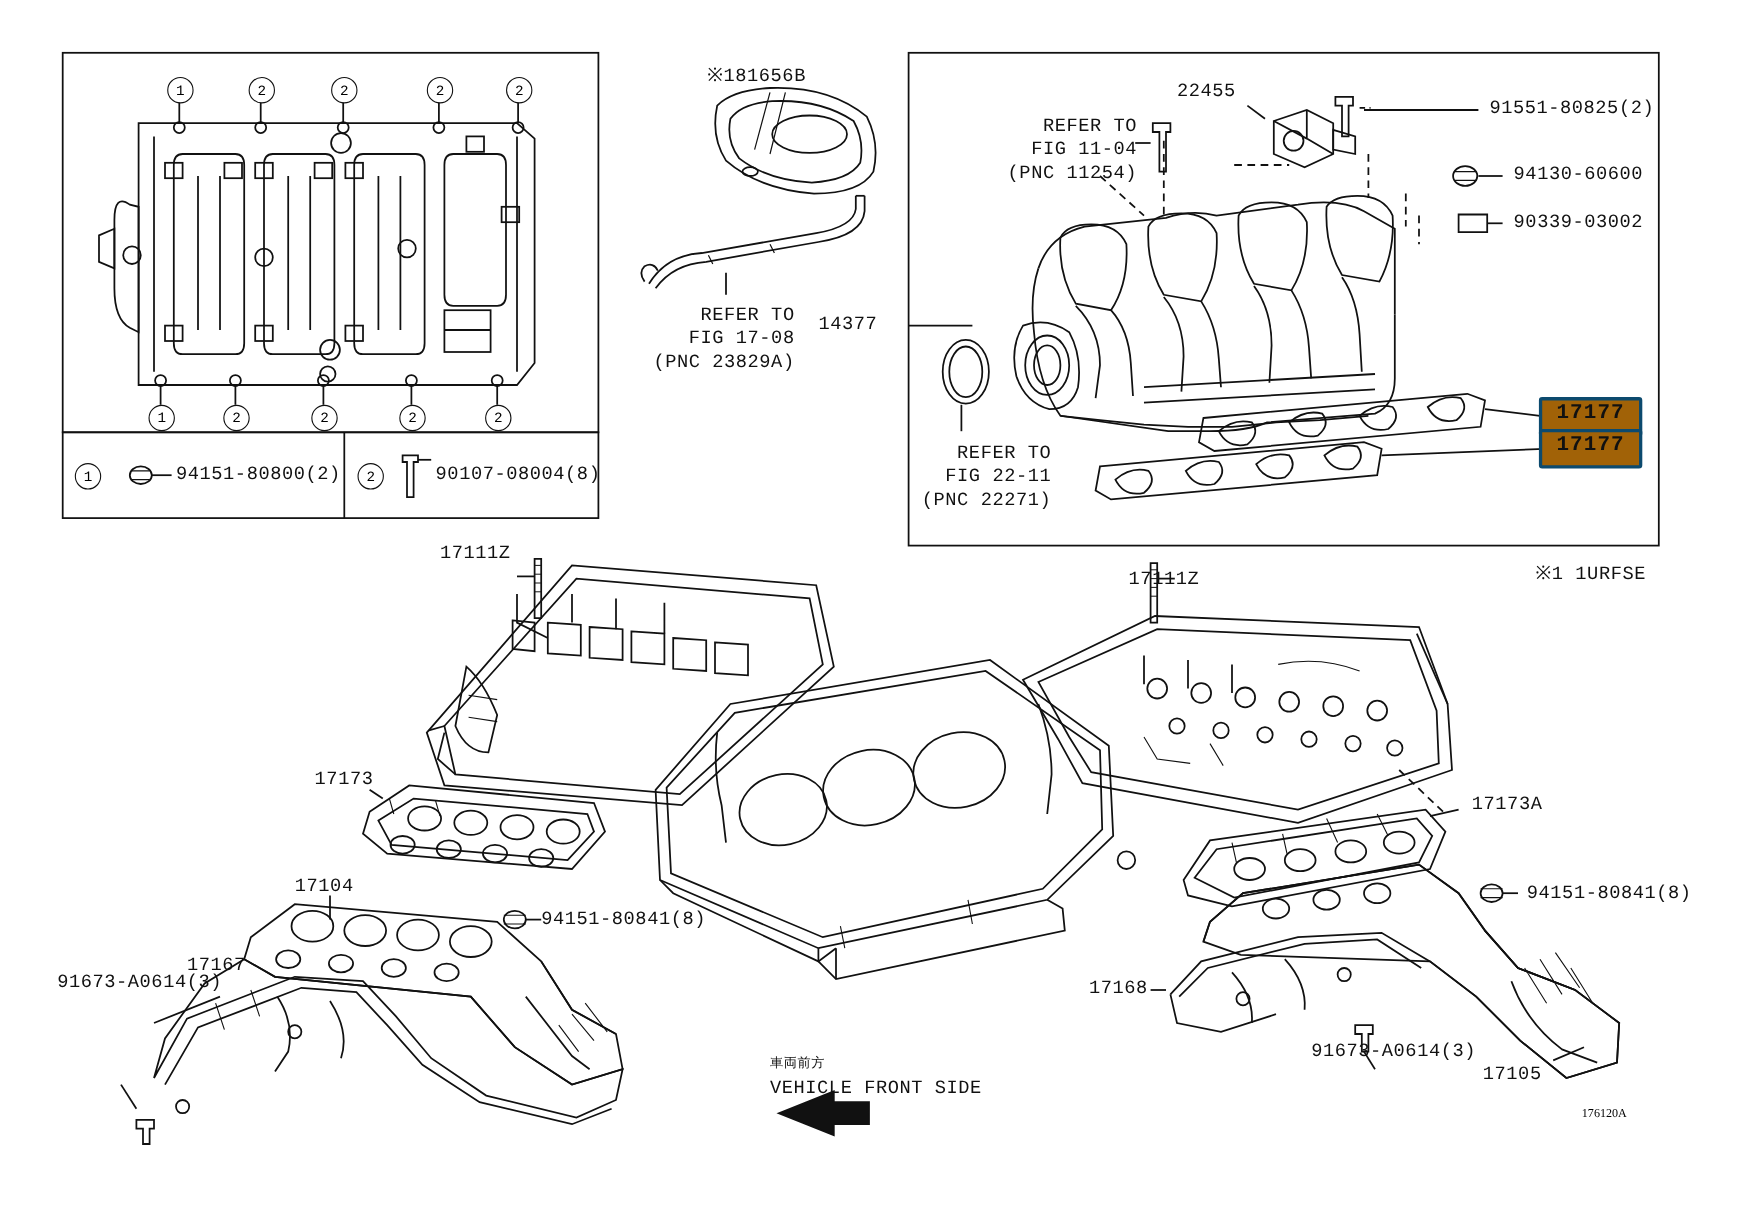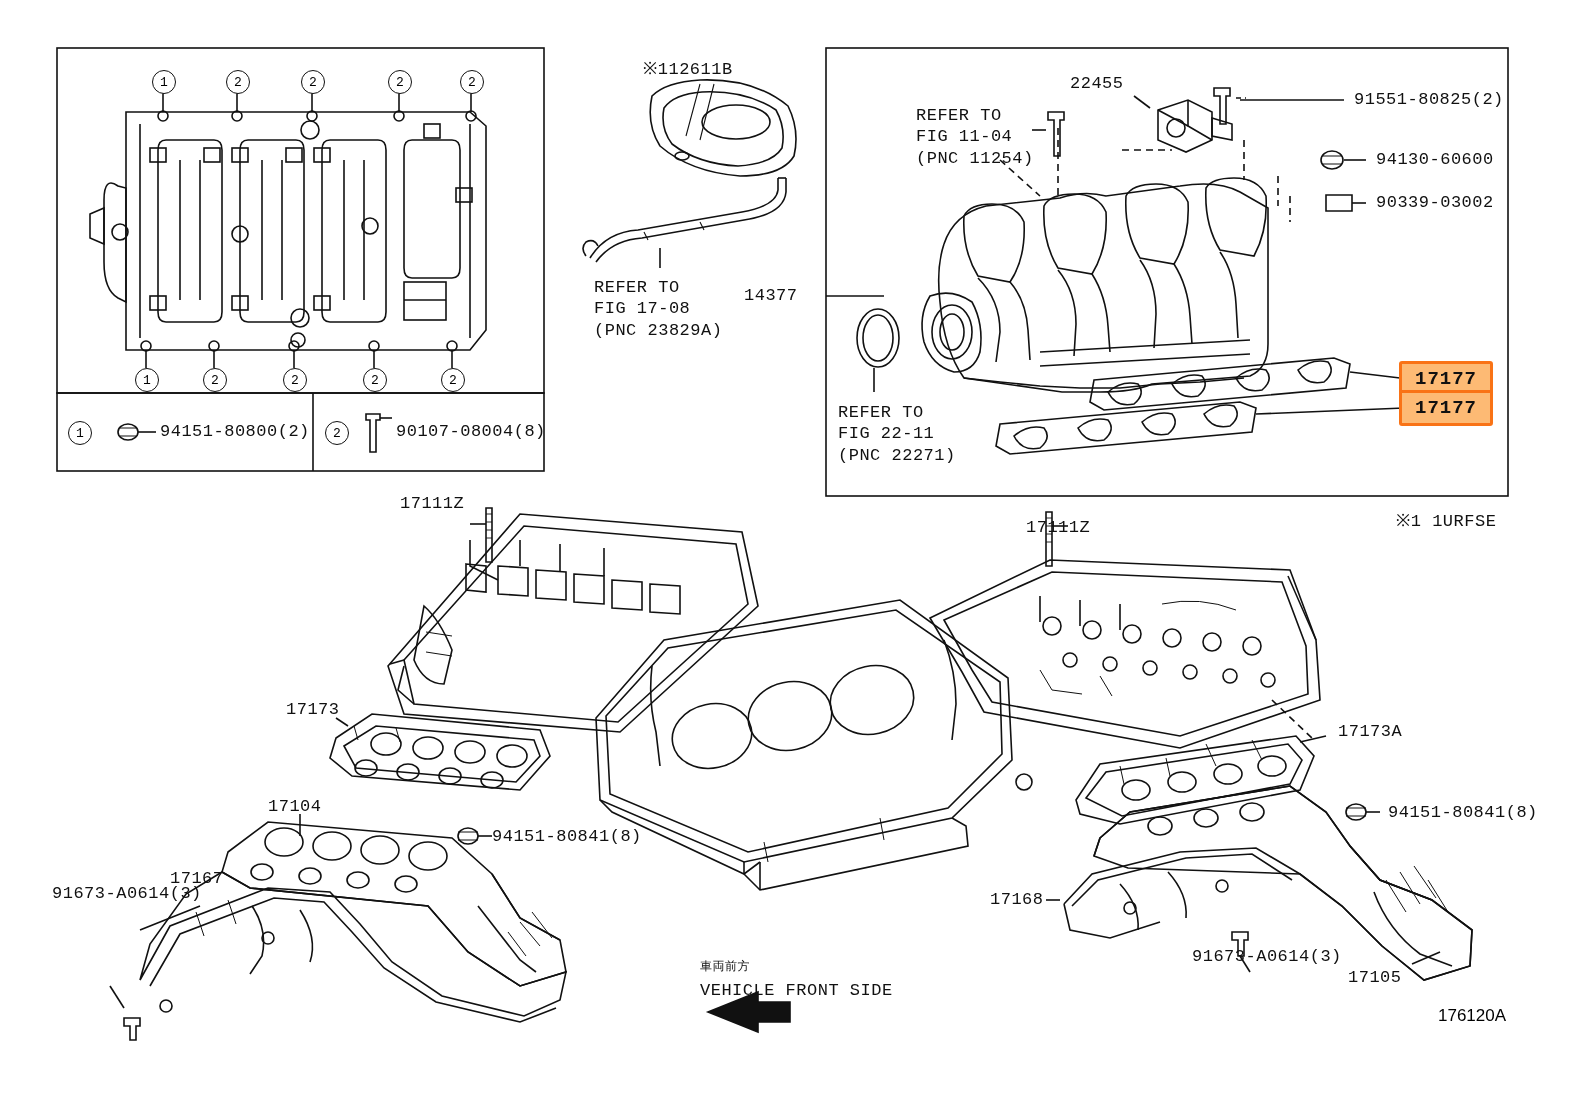--- a/index.html
+++ b/index.html
@@ -1,25 +1,25 @@
 <!DOCTYPE html>
 <html><head>
 <meta charset="utf-8">
 <style>
   html,body{margin:0;padding:0;background:#ffffff;}
   body{width:1592px;height:1099px;position:relative;font-family:"Liberation Sans",sans-serif;color:#000;overflow:hidden;}
   .diagram{position:absolute;left:0;top:0;width:1592px;height:1099px;}
   .lbl{position:absolute;font-family:"Liberation Mono","DejaVu Sans Mono",monospace;font-size:17px;letter-spacing:0.5px;white-space:pre;color:#111;}
   .lbl.jp{font-family:"DejaVu Sans",sans-serif;font-size:12px;}
-  .lbl.multi{line-height:1.25;}
-  .hl{position:absolute;border:3px solid #f97316;border-radius:3px;background:#fdba74;box-sizing:border-box;display:flex;align-items:center;justify-content:center;}
+  .lbl.multi{line-height:1.25;text-align:right;}
+  .hl{position:absolute;border:3px solid #0c4a6e;border-radius:3px;background:#a16207;box-sizing:border-box;display:flex;align-items:flex-start;justify-content:center;}
   .hl span{font-family:"Liberation Mono","DejaVu Sans Mono",monospace;font-size:19px;font-weight:bold;color:#111;letter-spacing:1px;}
   .circnum{position:absolute;width:22px;height:22px;border:1.6px solid #111;border-radius:50%;display:flex;align-items:center;justify-content:center;font-family:"Liberation Mono","DejaVu Sans Mono",monospace;font-size:13px;background:#fff;}
   svg{overflow:visible;}
-  .code{position:absolute;right:18px;bottom:14px;font-family:Liberation Sans, sans-serif;font-size:17px;}
+  .code{position:absolute;right:18px;bottom:14px;font-family:Liberation Serif, serif;font-size:11px;}
 </style>
 </head>
 <body>
 
 <div class="diagram">
 
   <svg width="1592" height="1099" viewBox="0 0 1592 1099">
     <g fill="none" stroke="#111" stroke-width="1.6">
 
       <rect x="57" y="48" width="487" height="345"></rect>
@@ -331,21 +331,21 @@
   <div class="circnum" style="left:363px;top:368px;">2</div>
   <div class="circnum" style="left:441px;top:368px;">2</div>
 
   
   <div class="circnum" style="left:68px;top:421px;">1</div>
   <div class="lbl" style="left:160px;top:422px;">94151-80800(2)</div>
   <div class="circnum" style="left:325px;top:421px;">2</div>
   <div class="lbl" style="left:396px;top:422px;">90107-08004(8)</div>
 
   
-  <div class="lbl" style="left:643px;top:56px;">※112611B</div>
+  <div class="lbl" style="left:643px;top:56px;">※181656B</div>
   <div class="lbl multi" style="left:594px;top:277px;">REFER TO
 FIG 17-08
 (PNC 23829A)</div>
   <div class="lbl" style="left:744px;top:286px;">14377</div>
 
   
   <div class="lbl" style="left:1070px;top:74px;">22455</div>
   <div class="lbl multi" style="left:916px;top:105px;">REFER TO
 FIG 11-04
 (PNC 11254)</div>

